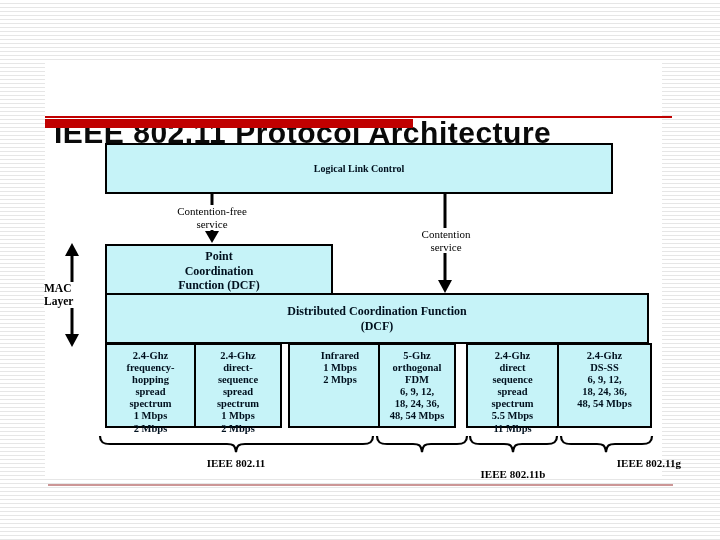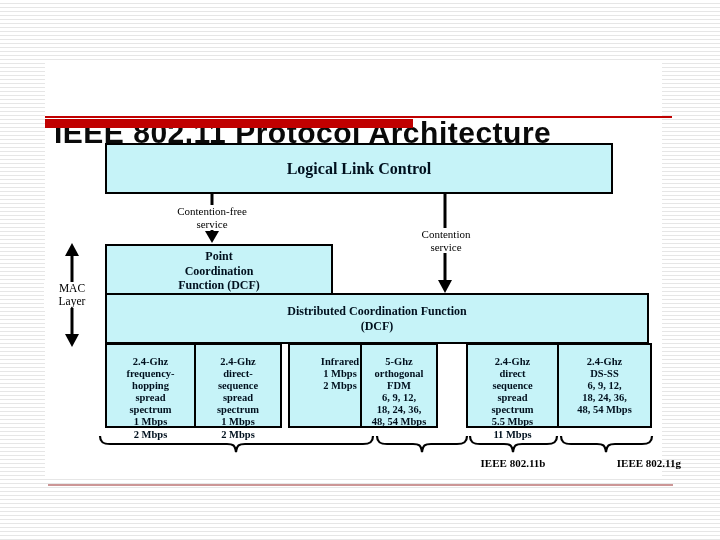--- a/index.html
+++ b/index.html
@@ -14,34 +14,34 @@
     font-family:"Liberation Sans",sans-serif;font-weight:bold;
     font-size:30px;color:#0a0a0a;letter-spacing:0.5px;white-space:nowrap;margin-top:40px;
   }
   .rule-thin{position:absolute;left:45px;top:116px;width:627px;height:2px;}
   .rule-thick{position:absolute;left:45px;top:119px;width:368px;height:9px;}
   .rule-footer{position:absolute;left:48px;top:484px;width:625px;height:2px;}
   .box{
     position:absolute;border:2px solid #000;box-sizing:border-box;
     color:#00101e;font-weight:bold;text-align:center;white-space:pre-line;
   }
-  .llc{left:105px;top:143px;width:508px;height:51px;font-size:16px;
+  .llc{left:105px;top:143px;width:508px;height:51px;font-size:10px;
        display:flex;align-items:center;justify-content:center;}
   .pcf{left:105px;top:244px;width:228px;height:51px;font-size:12px;line-height:14.5px;padding-top:3px;}
   .dcf{left:105px;top:293px;width:544px;height:51px;font-size:12px;line-height:14.5px;
        display:flex;align-items:center;justify-content:center;}
-  .phy{top:343px;height:85px;font-size:10.5px;line-height:12.1px;padding-top:11px;}
+  .phy{top:343px;height:85px;font-size:10.5px;line-height:12.1px;padding-top:5px;}
   .svglayer{position:absolute;left:0;top:0;width:720px;height:540px;pointer-events:none;}
   .flowlabel{
     position:absolute;background:#ffffff;color:#000;font-weight:normal;
     font-size:11px;line-height:12.5px;text-align:center;white-space:pre-line;
   }
   .maclabel{
     position:absolute;left:44px;top:282px;width:56px;background:#ffffff;color:#000;
-    font-weight:normal;font-size:11.5px;line-height:13px;text-align:center;white-space:pre-line;
+    font-weight:bold;font-size:11.5px;line-height:13px;white-space:pre-line;
   }
   .std{
     position:absolute;top:457px;width:150px;text-align:center;
     font-weight:bold;font-size:11px;color:#000;white-space:nowrap;
   }
 </style>
 </head>
 <body>
 
 <div class="slide">
@@ -76,21 +76,21 @@
   <div class="box phy" style="left:194px;width:88px;background:#c6f3f8;">2.4-Ghz
 direct-
 sequence
 spread
 spectrum
 1 Mbps
 2 Mbps</div>
   <div class="box phy" style="left:288px;width:104px;background:#c6f3f8;">Infrared
 1 Mbps
 2 Mbps</div>
-  <div class="box phy" style="left:360px;width:78px;background:#c6f3f8;">5-Ghz
+  <div class="box phy" style="left:378px;width:78px;background:#c6f3f8;">5-Ghz
 orthogonal
 FDM
 6, 9, 12,
 18, 24, 36,
 48, 54 Mbps</div>
   <div class="box phy" style="left:466px;width:93px;background:#c6f3f8;">2.4-Ghz
 direct
 sequence
 spread
 spectrum
@@ -120,17 +120,18 @@
     <path d="M561,436 C561,442 564,444 571,444 L597,444 C603,444 605,445 606,452 C607,445 609,444 615,444 L642,444 C649,444 652,442 652,436" fill="none" stroke="#000" stroke-width="2.2"></path>
   </svg>
 
   <div class="flowlabel" style="left:164px;top:205px;width:96px;">Contention-free
 service</div>
   <div class="flowlabel" style="left:408px;top:228px;width:76px;">Contention
 service</div>
   <div class="maclabel">MAC
 Layer</div>
 
-  <div class="std" style="left:438px;">IEEE 802.11b</div>
+  <div class="std" style="left:161px;">IEEE 802.11</div>
+  <div class="std" style="left:438px;margin-top:11px;">IEEE 802.11b</div>
   <div class="std" style="left:531px;text-align:right;">IEEE 802.11g</div>
 
   <div class="rule-footer" style="background:#cc9696;"></div>
 </div>
 
 </body></html>

